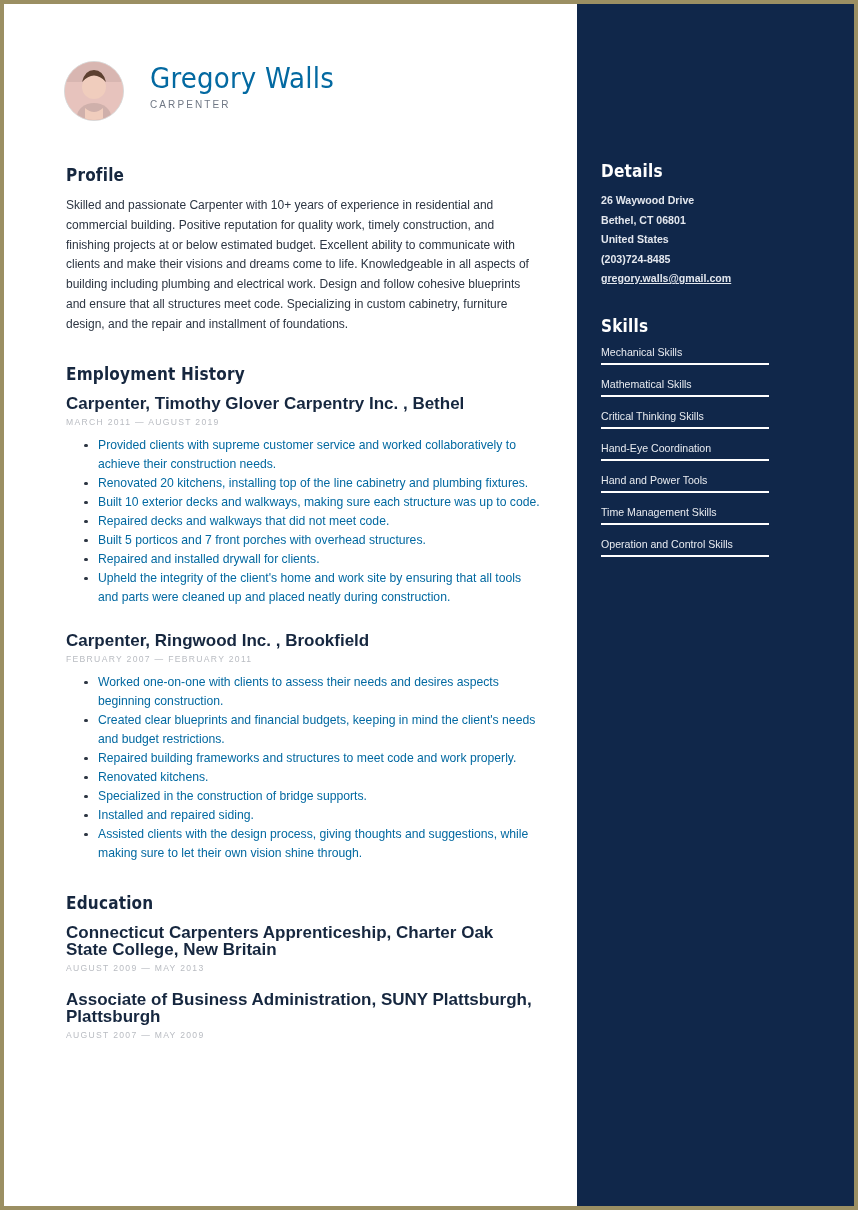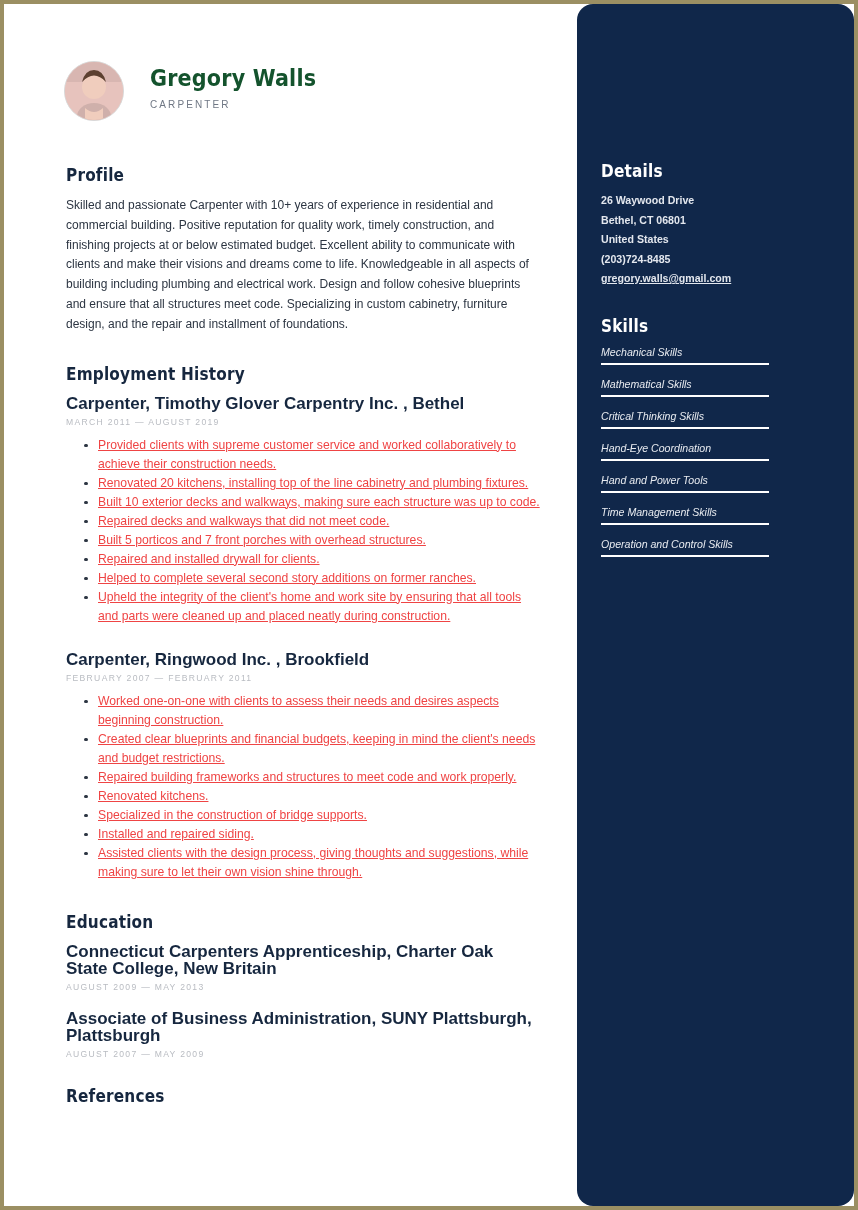--- a/index.html
+++ b/index.html
@@ -49,21 +49,20 @@
   }
   .right-col {
     position: absolute;
     left: 577px;
     top: 4px;
     width: 277px;
     height: 1202px;
     background: #10274a;
     box-sizing: border-box;
     padding: 0 24px;
-    border-radius: 16px;
   }
 
   
   .header {
     position: relative;
     margin: 57px 0 0 60px;
     height: 62px;
   }
   .avatar {
     position: absolute;
@@ -75,23 +74,23 @@
     border: 1px solid #d8d8d8;
     overflow: hidden;
     background: #e8c6bf;
   }
   .avatar svg { display:block; }
   .name-block {
     margin-left: 86px;
   }
   .name {
     font-family: "DejaVu Sans Condensed", "Liberation Sans", sans-serif;
-    font-size: 23px;
-    font-weight: bold;
-    color: #14532d;
+    font-size: 29px;
+    font-weight: normal;
+    color: #0369a1;
     letter-spacing: 0.2px;
     line-height: 34px;
   }
   .job-title {
     font-size: 10px;
     letter-spacing: 2.1px;
     color: #6f7784;
     margin-top: 4px;
     text-transform: uppercase;
   }
@@ -131,25 +130,24 @@
     text-transform: uppercase;
   }
   ul.bullets {
     margin: 0 0 0 0;
     padding: 0 0 0 18px;
     list-style: none;
   }
   ul.bullets li {
     font-size: 12.2px;
     line-height: 19px;
-    color: #ef4444;
+    color: #0369a1;
     position: relative;
     padding-left: 14px;
     margin-bottom: 0;
-    text-decoration: underline;
   }
   ul.bullets li::before {
     content: "";
     position: absolute;
     left: 0;
     top: 8px;
     width: 3.5px;
     height: 3.5px;
     border-radius: 50%;
     background: #2c3542;
@@ -168,21 +166,20 @@
     font-size: 10.6px;
     line-height: 19.5px;
     color: #e3e7ee;
     font-weight: bold;
   }
   .detail-line.link {
     text-decoration: underline;
   }
   .skill {
     margin-bottom: 13px;
-    font-style: italic;
   }
   .skill-label {
     font-size: 10.6px;
     color: #e8ebf0;
     margin-bottom: 5px;
   }
   .skill-bar {
     height: 2px;
     background: #ffffff;
     width: 168px;
@@ -228,21 +225,20 @@
       <div>
         <div class="job-heading">Carpenter, Timothy Glover Carpentry Inc. , Bethel</div>
         <div class="job-dates">MARCH 2011 — AUGUST 2019</div>
         <ul class="bullets">
           <li>Provided clients with supreme customer service and worked collaboratively to achieve their construction needs.</li>
           <li>Renovated 20 kitchens, installing top of the line cabinetry and plumbing fixtures.</li>
           <li>Built 10 exterior decks and walkways, making sure each structure was up to code.</li>
           <li>Repaired decks and walkways that did not meet code.</li>
           <li>Built 5 porticos and 7 front porches with overhead structures.</li>
           <li>Repaired and installed drywall for clients.</li>
-          <li>Helped to complete several second story additions on former ranches.</li>
           <li>Upheld the integrity of the client's home and work site by ensuring that all tools and parts were cleaned up and placed neatly during construction.</li>
         </ul>
       </div>
 
       <div style="margin-top:25px;">
         <div class="job-heading">Carpenter, Ringwood Inc. , Brookfield</div>
         <div class="job-dates">FEBRUARY 2007 — FEBRUARY 2011</div>
         <ul class="bullets">
           <li>Worked one-on-one with clients to assess their needs and desires aspects beginning construction.</li>
           <li>Created clear blueprints and financial budgets, keeping in mind the client's needs and budget restrictions.</li>
@@ -262,23 +258,20 @@
         <div class="job-heading" style="width:470px;">Connecticut Carpenters Apprenticeship, Charter Oak State College, New Britain</div>
         <div class="job-dates">AUGUST 2009 — MAY 2013</div>
       </div>
 
       <div style="margin-top:18px;">
         <div class="job-heading">Associate of Business Administration, SUNY Plattsburgh, Plattsburgh</div>
         <div class="job-dates">AUGUST 2007 — MAY 2009</div>
       </div>
     </div>
 
-    <div class="section" style="margin-top:27px;">
-      <h2 class="sec-title">References</h2>
-    </div>
 
   </div>
 
   <div class="right-col">
 
     <div style="margin-top:157px;">
       <h2 class="sec-title-light">Details</h2>
       <div class="detail-line">26 Waywood Drive</div>
       <div class="detail-line">Bethel, CT 06801</div>
       <div class="detail-line">United States</div>

